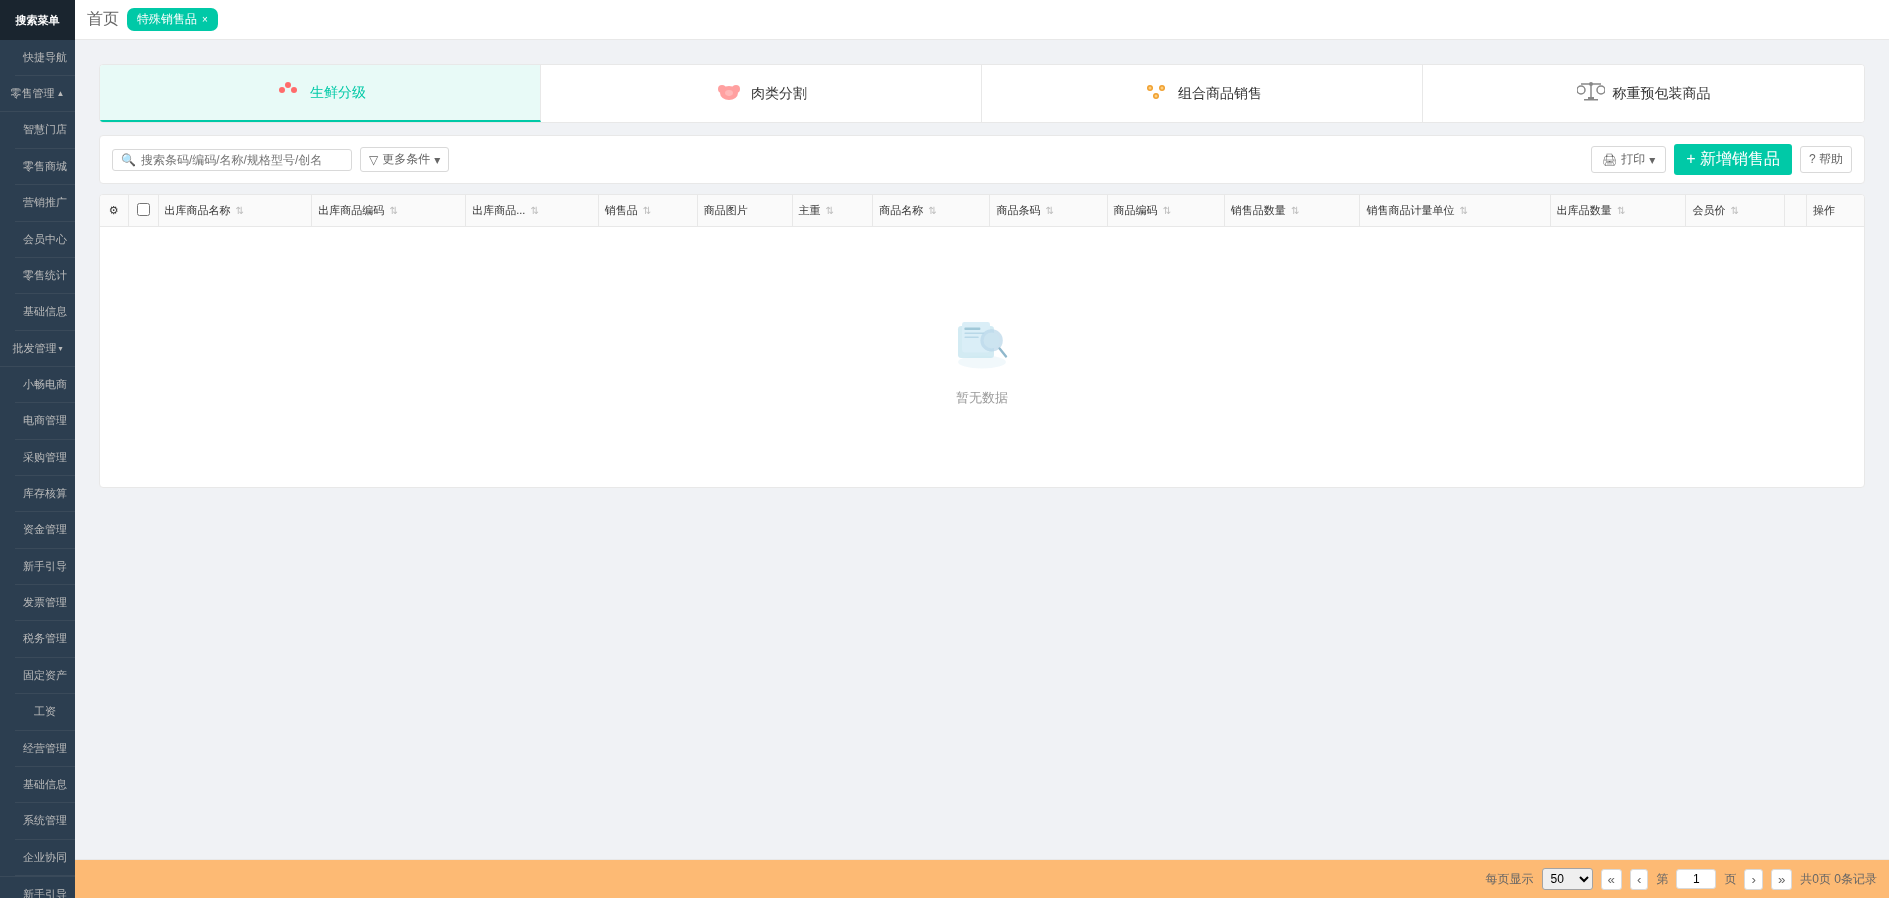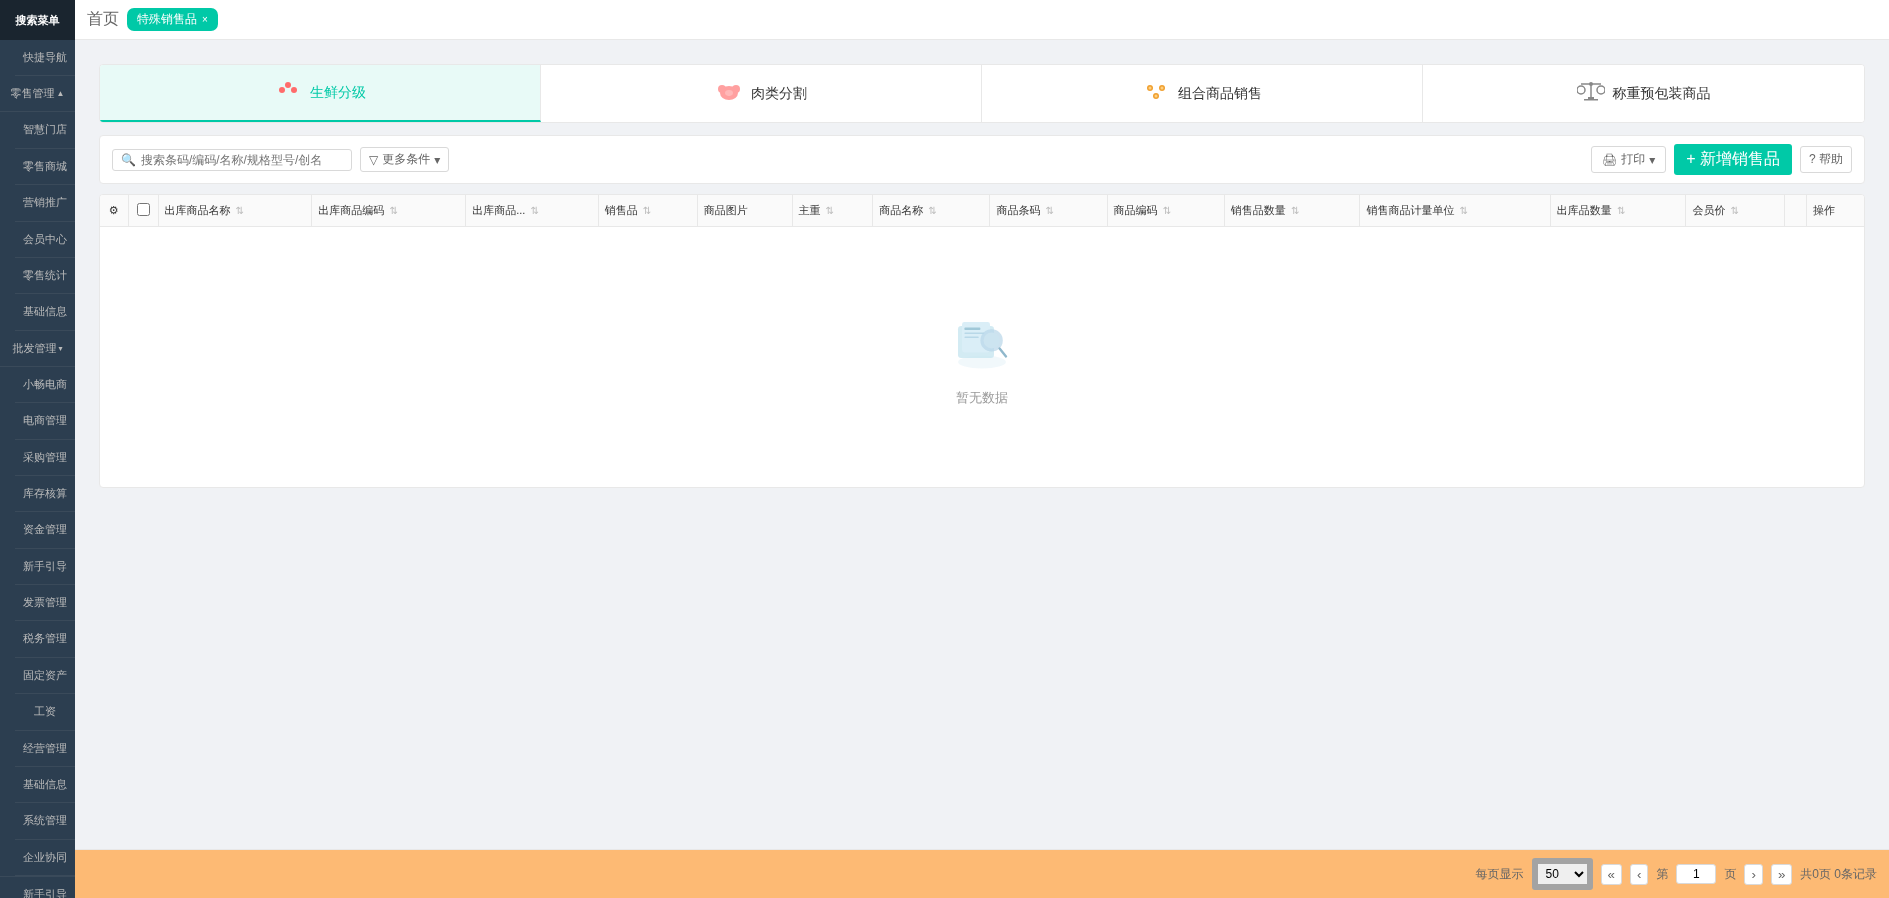--- a/index.html
+++ b/index.html
@@ -254,21 +254,21 @@
       justify-content: flex-end;
       padding: 8px 12px;
       background: #fdba74;
       border-top: 1px solid #e8e8e8;
       gap: 8px;
       font-size: 12px;
       color: #666;
       flex-shrink: 0;
     }
     .page-size-select {
-      border: 6px solid #a3a3a3;
+      border: 1px solid #a3a3a3;
       padding: 2px 4px;
       border-radius: 3px;
       font-size: 12px;
     }
     .page-btn {
       border: 1px solid #d9d9d9;
       background: #fff;
       padding: 2px 6px;
       border-radius: 3px;
       cursor: pointer;

